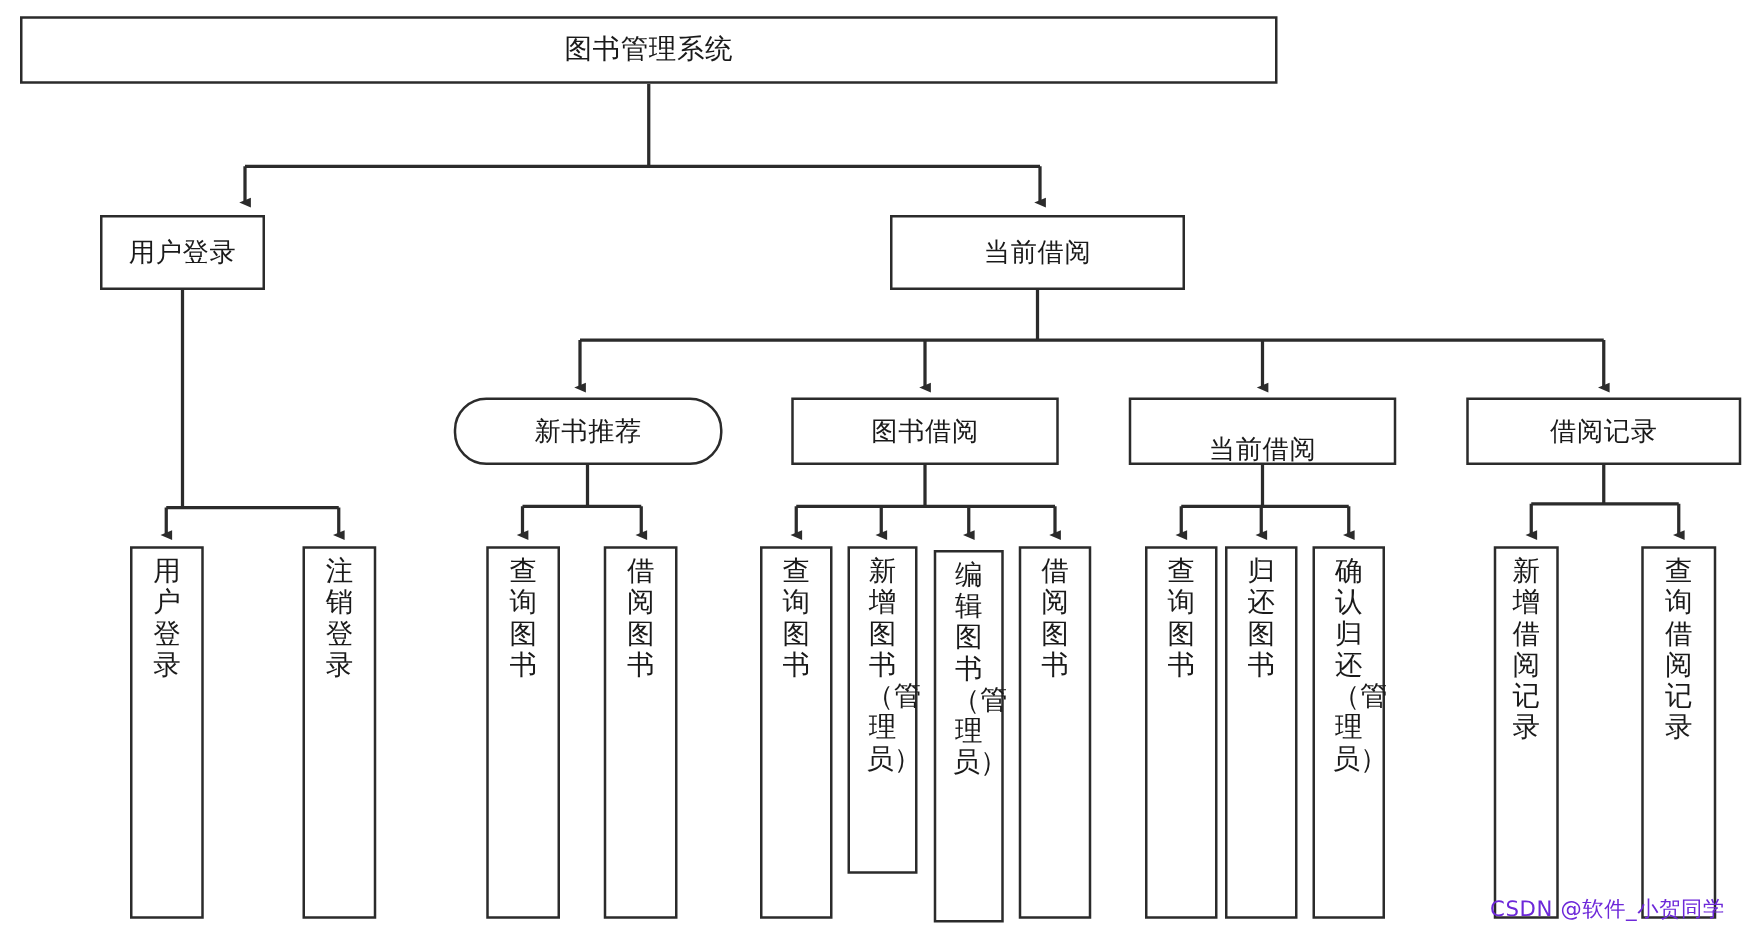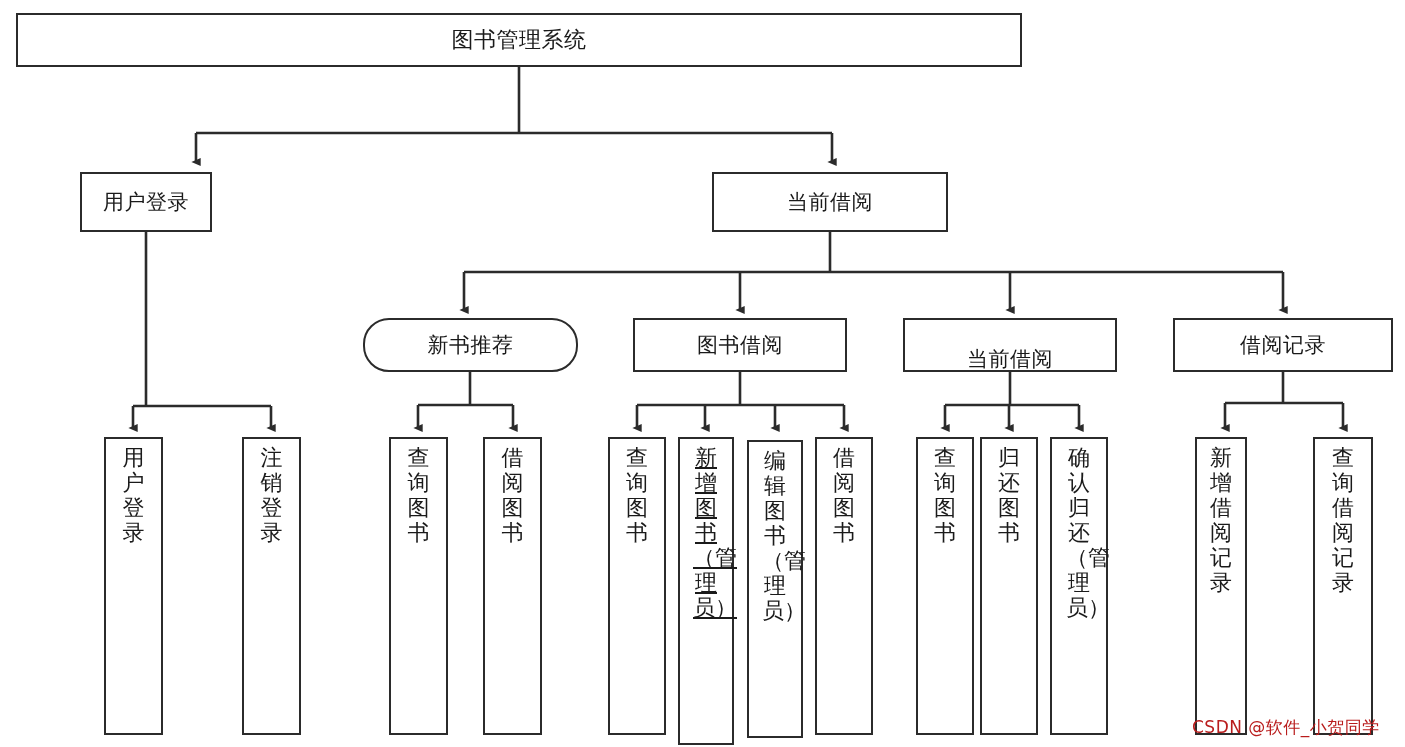--- a/index.html
+++ b/index.html
@@ -56,21 +56,21 @@
   .node.vert .label {
     font-size: 22px;
     line-height: 1.14;
     width: 26px;
     word-break: break-all;
     white-space: normal;
     text-align: center;
   }
   .watermark {
     position: absolute;
-    color: #b91c1c;
+    color: #6d28d9;
     font-size: 17px;
     white-space: nowrap;
     letter-spacing: 0.5px;
   }
 </style>
 </head>
 <body>
 
 <div id="canvas">
 
@@ -158,21 +158,21 @@
   <div class="node vert" style="left:389px; top:437px; width:59px; height:298px;">
     <span class="label">查询图书</span>
   </div>
   <div class="node vert" style="left:483px; top:437px; width:59px; height:298px;">
     <span class="label">借阅图书</span>
   </div>
 
   <div class="node vert" style="left:608px; top:437px; width:58px; height:298px;">
     <span class="label">查询图书</span>
   </div>
-  <div class="node vert" style="left:678px; top:437px; width:56px; height:308px;text-decoration:underline;">
+  <div class="node vert" style="left:678px; top:437px; width:56px; height:262px;">
     <span class="label">新增图书（管理员）</span>
   </div>
   <div class="node vert" style="left:747px; top:440px; width:56px; height:298px;">
     <span class="label">编辑图书（管理员）</span>
   </div>
   <div class="node vert" style="left:815px; top:437px; width:58px; height:298px;">
     <span class="label">借阅图书</span>
   </div>
 
   <div class="node vert" style="left:916px; top:437px; width:58px; height:298px;">

